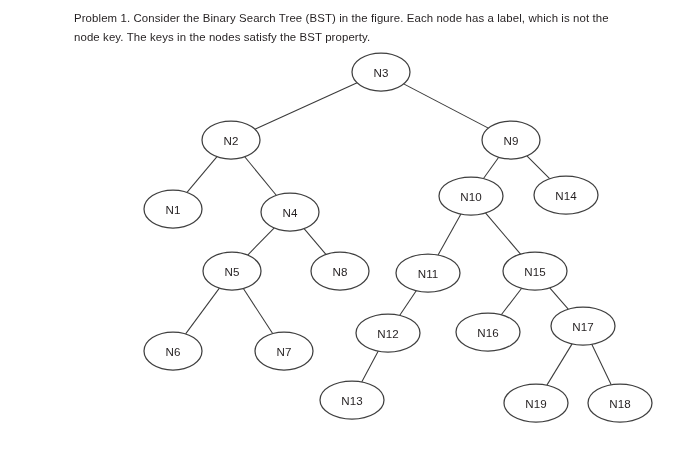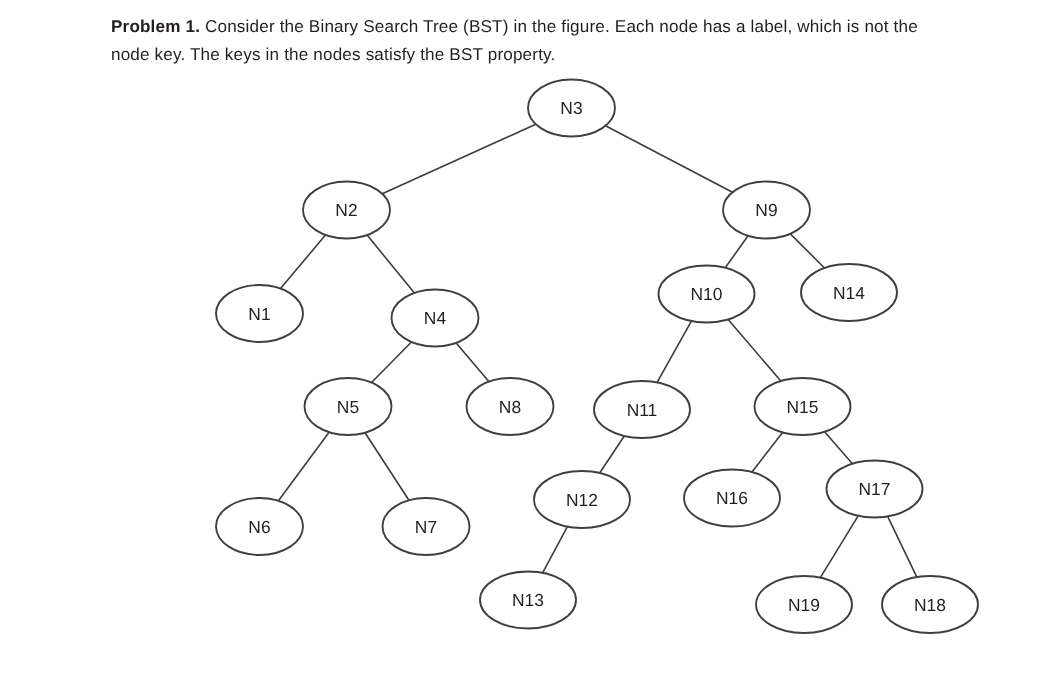--- a/index.html
+++ b/index.html
@@ -19,21 +19,21 @@
     position: absolute;
     left: 74px;
     top: 9px;
     width: 548px;
     font-size: 11.4px;
     line-height: 19px;
     color: #231f20;
     letter-spacing: 0.01em;
   }
   #problem-statement .lead {
-    font-weight: bold;
+    font-weight: normal;
   }
   #tree-figure {
     position: absolute;
     left: 18px;
     top: 0;
     width: 700px;
     height: 400px;
   }
   .tree-svg {
     display: block;

